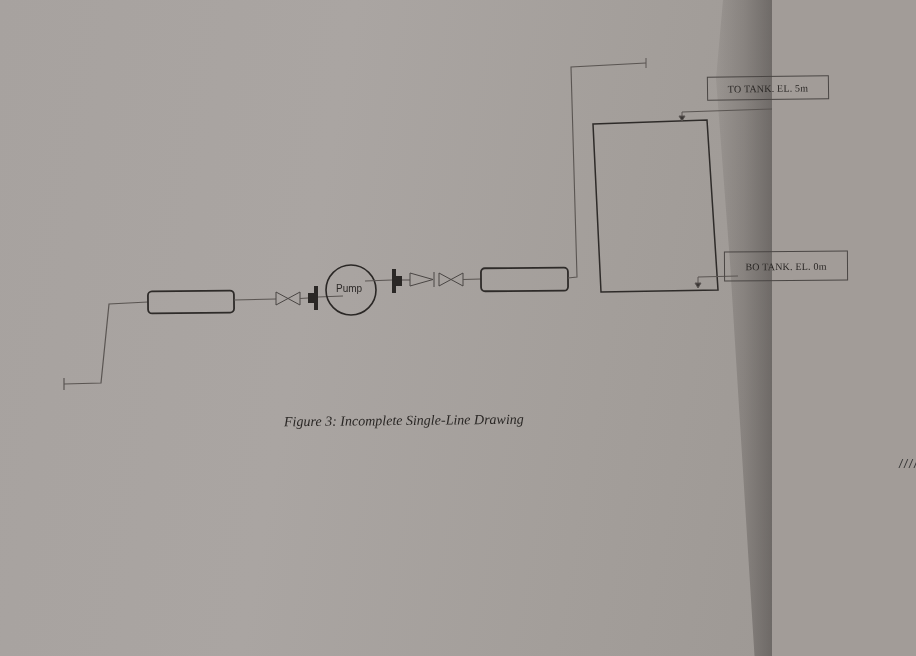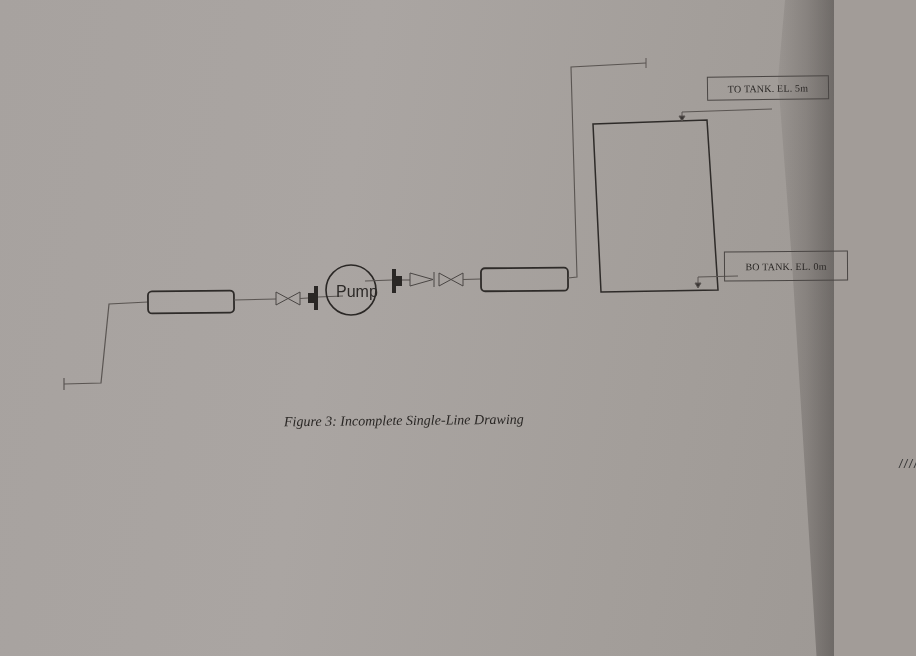--- a/index.html
+++ b/index.html
@@ -2,42 +2,42 @@
 <html><head>
 <meta charset="utf-8">
 <style>
   html, body { margin: 0; padding: 0; }
   body {
     width: 916px; height: 656px; overflow: hidden; position: relative;
     background: #a29c98;
     font-family: "Liberation Serif", serif;
   }
   .paper {
-    position: absolute; left: 0; top: 0; width: 834px; height: 656px;
+    position: absolute; left: 0; top: 0; width: 772px; height: 656px;
   }
   .paper-bg {
     position: absolute; inset: 0;
     background: linear-gradient(100deg, #a7a29f 0%, #aaa5a2 40%, #a39e9a 75%, #9e9995 100%);
   }
   .page-shadow {
     position: absolute; right: 0; top: 0; width: 70px; height: 656px;
     background: linear-gradient(90deg, rgba(0,0,0,0) 0%, rgba(90,85,82,0.35) 60%, rgba(70,66,64,0.55) 100%);
     clip-path: polygon(30% 0, 100% 0, 100% 100%, 75% 100%, 40% 40%, 20% 12%);
   }
   svg.diagram { position: absolute; left: 0; top: 0; }
   .label-box {
     position: absolute; box-sizing: border-box;
     border: 1px solid #4a4644; background: transparent;
     font-size: 10px; color: #2b2826; letter-spacing: 0.2px;
     display: flex; align-items: center; justify-content: center;
     font-family: "Liberation Serif", serif;
   }
   .pump-label {
     position: absolute; font-family: "Liberation Sans", sans-serif;
-    font-size: 16px; color: #2d2a28;
+    font-size: 10px; color: #2d2a28;
   }
   .caption {
     position: absolute; left: 284px; top: 413px;
     font-family: "Liberation Serif", serif; font-style: italic;
     font-size: 14px; color: #2a2725; transform: rotate(-0.6deg);
   }
   .edge-mark {
     position: absolute; font-family: "DejaVu Sans Mono", monospace;
     font-size: 10px; color: #333; letter-spacing: -1px;
   }

